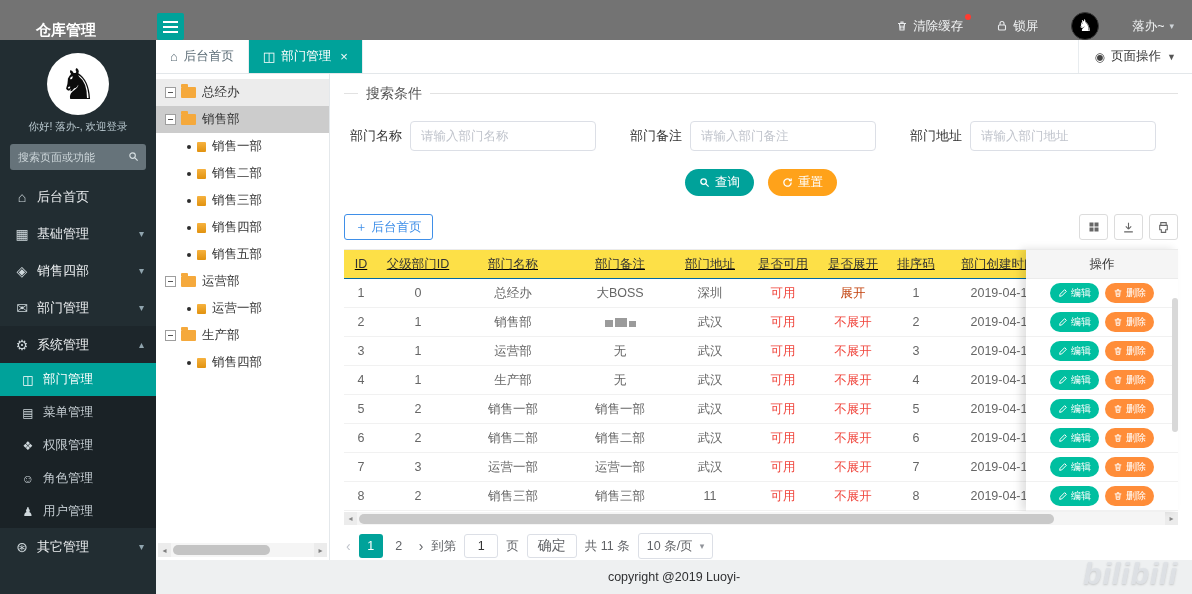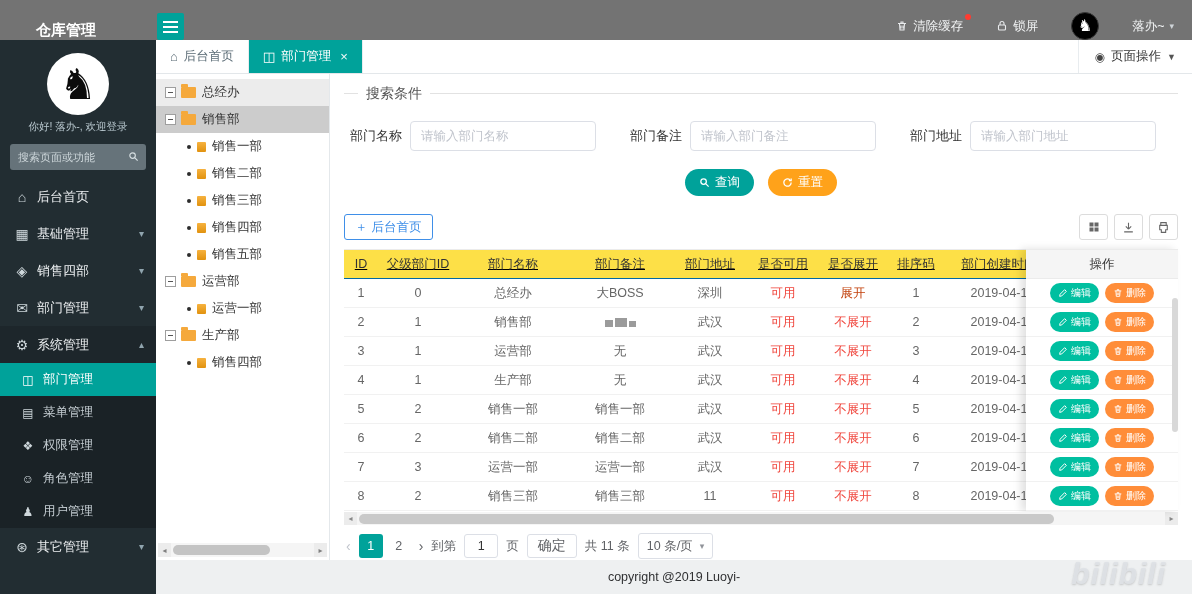--- a/index.html
+++ b/index.html
@@ -131,21 +131,21 @@
   .pg-input{width:34px;height:24px;border:1px solid #dcdfe6;border-radius:3px;text-align:center;
             font-size:12.5px;color:#333;box-sizing:border-box;outline:none;}
   .pg-btn{height:24px;padding:0 10px;border:1px solid #dcdfe6;background:#fff;border-radius:3px;
           font-size:14px;color:#606266;cursor:pointer;font-family:inherit;}
   .pg-select{height:24px;border:1px solid #dcdfe6;border-radius:3px;display:flex;align-items:center;gap:7px;
              padding:0 8px;cursor:pointer;color:#606266;}
   .pg-select .caret{color:#909399;}
   
   .footer{height:34px;background:#eef0f1;display:flex;align-items:center;justify-content:center;
           font-size:12.5px;color:#303133;flex-shrink:0;}
-  .watermark{position:absolute;right:26px;bottom:3px;display:flex;align-items:baseline;gap:21px;pointer-events:none;}
+  .watermark{position:absolute;right:14px;bottom:3px;display:flex;align-items:baseline;gap:21px;pointer-events:none;}
   .wm-brand{font-size:30px;font-weight:bold;font-style:italic;color:rgba(222,226,230,.92);
             text-shadow:0 1px 2px rgba(140,140,140,.4);letter-spacing:1px;}
   .wm-text{font-size:25px;font-weight:bold;color:rgba(218,222,227,.95);text-shadow:0 1px 2px rgba(140,140,140,.4);}
 </style>
 </head>
 <body>
 
 <header class="topbar">
   <div class="tb-title">仓库管理</div>
   <div class="hamburger">

